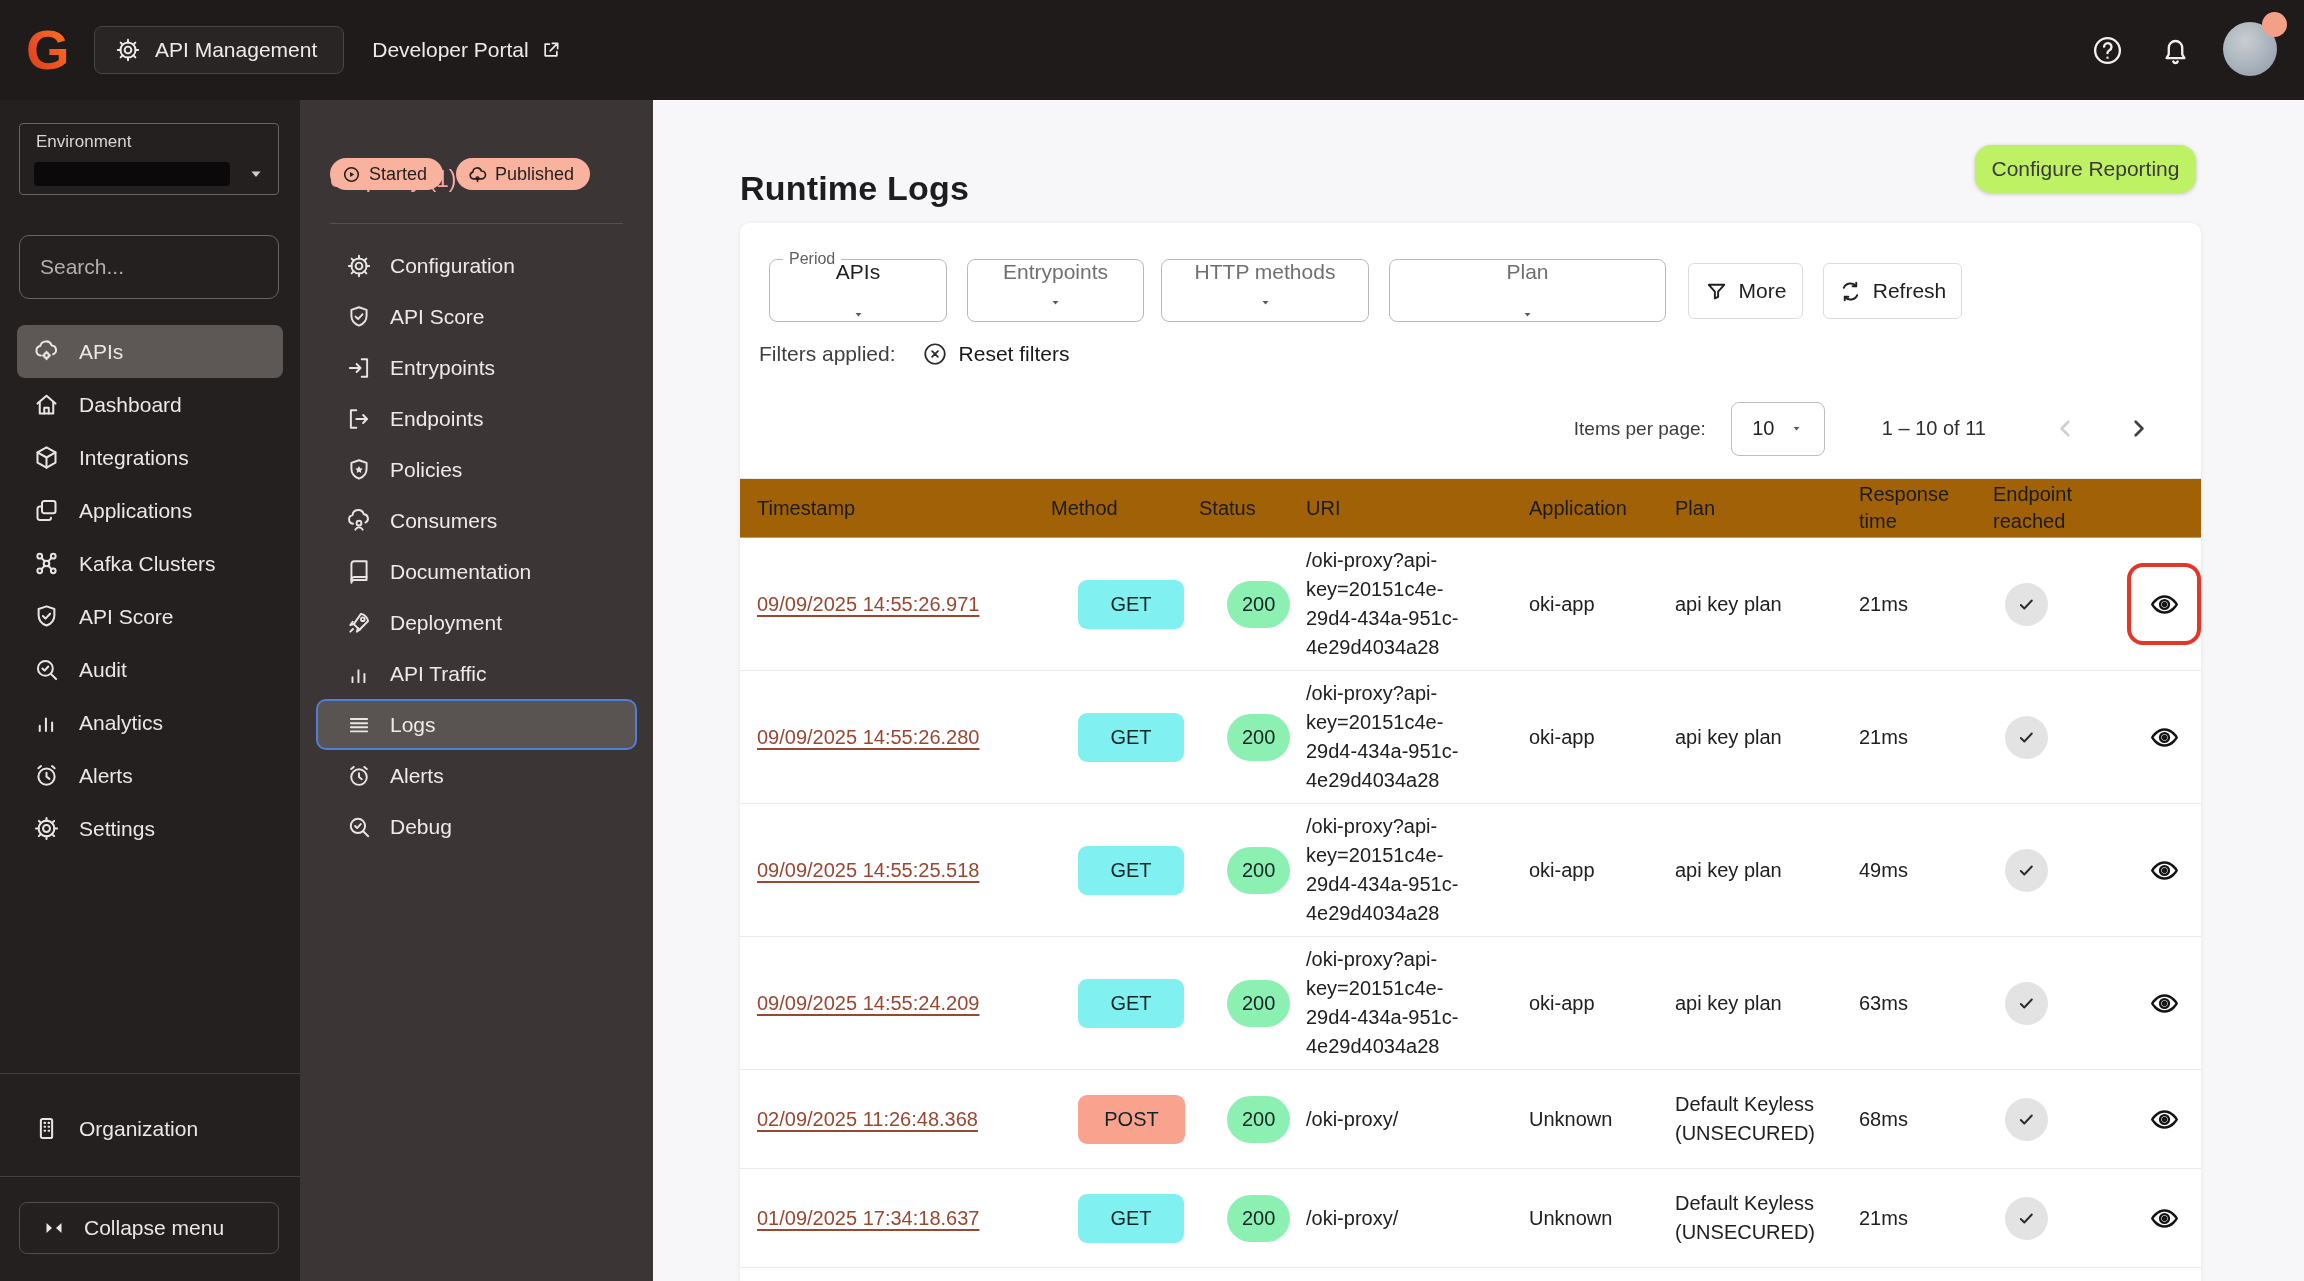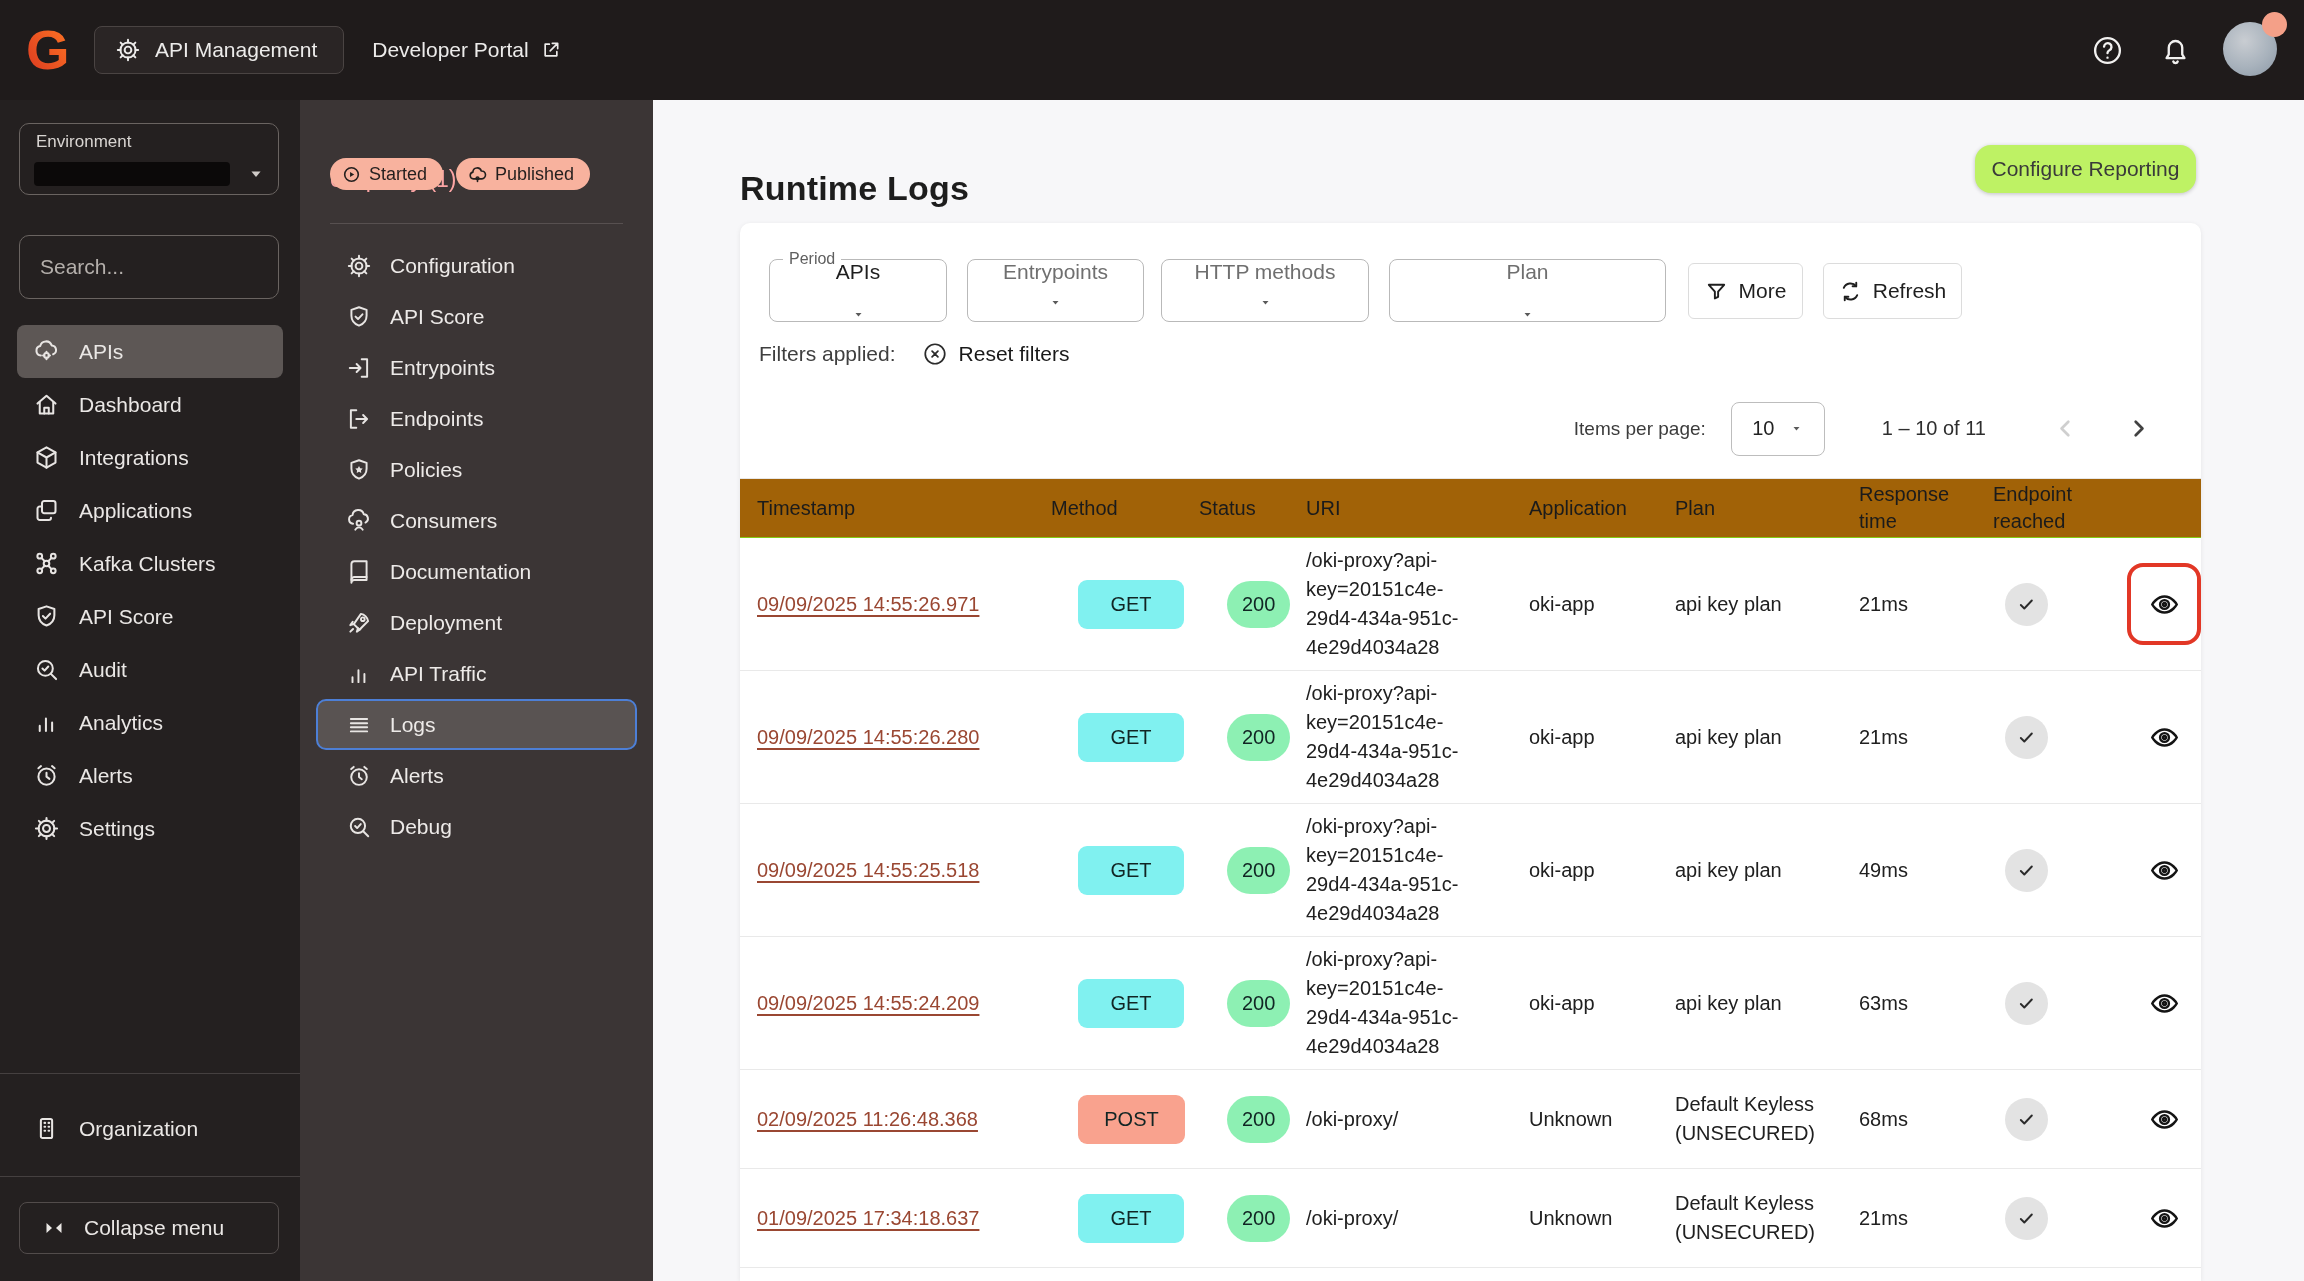--- a/index.html
+++ b/index.html
@@ -28,21 +28,21 @@
   .avatar-wrap{position:relative;width:56px;height:56px;}
   .avatar{width:54px;height:54px;border-radius:50%;
       background:radial-gradient(circle at 40% 35%, #c9cdd2 0%, #a8b2bc 55%, #8a97a5 100%);
       border:none;cursor:pointer;}
   .avatar-badge{position:absolute;right:-8px;top:-10px;width:25px;height:25px;border-radius:50%;
       background:#f4a088;}
 
   
   .sidebar{position:absolute;left:0;top:100px;width:300px;height:1181px;background:#242020;}
   .env-box{position:absolute;left:19px;top:23px;width:260px;height:72px;border:1.5px solid #6a6461;
-      border-radius:10px;cursor:pointer;}
+      border-radius:4px;cursor:pointer;}
   .env-label{position:absolute;left:16px;top:8px;font-size:17px;color:#d9d5d2;}
   .env-redacted{position:absolute;left:14px;top:38px;width:196px;height:24px;border-radius:4px;
       background:#0b0909;}
   .env-arrow{position:absolute;right:12px;top:40px;width:20px;height:20px;color:#d0cbc8;}
   .search-box{position:absolute;left:19px;top:135px;width:260px;height:64px;border:1.5px solid #6a6461;
       border-radius:10px;display:flex;align-items:center;padding:0 14px 0 18px;}
   .search-box input{flex:1;background:none;border:none;outline:none;color:#d9d5d2;font-size:21px;
       font-family:"Liberation Sans", sans-serif;}
   .search-box input::placeholder{color:#b4afab;}
   .search-box .i{width:27px;height:27px;color:#cfcac7;}

